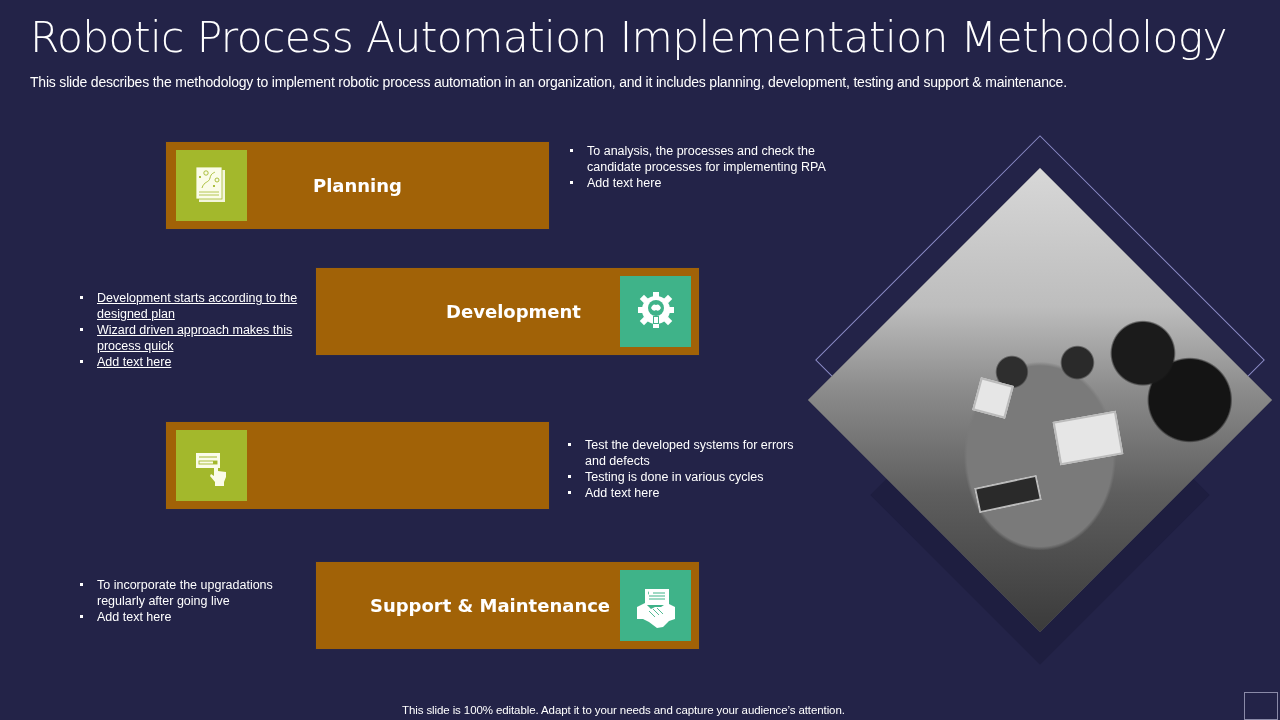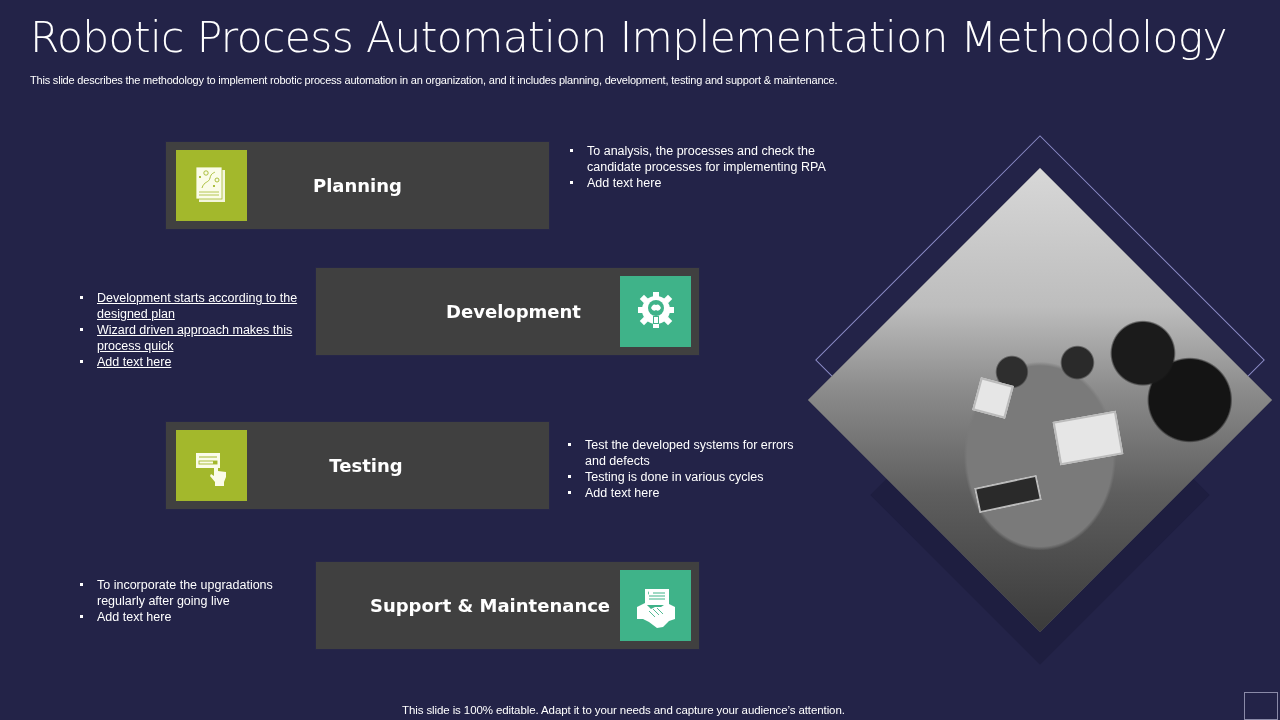--- a/index.html
+++ b/index.html
@@ -11,26 +11,26 @@
     }
     .title {
       position: absolute; left: 30px; top: 12px;
       font-family: "DejaVu Sans", sans-serif;
       font-weight: 300; font-size: 43px; letter-spacing: -0.6px;
       color: #ffffff; white-space: nowrap;
       transform: scaleX(0.985); transform-origin: left top;
     }
     .subtitle {
       position: absolute; left: 30px; top: 74px;
-      font-size: 11px; color: #ffffff; white-space: nowrap;
+      font-size: 14px; color: #ffffff; white-space: nowrap;
       letter-spacing: -0.2px;
     }
     .card {
       position: absolute; height: 87px;
-      background: #404040;
+      background: #a16207;
       box-shadow: 0 0 0 1px #262648;
     }
     .card .label {
       position: absolute; top: 0; height: 100%;
       display: flex; align-items: center; justify-content: center;
       font-family: "DejaVu Sans", sans-serif; font-weight: bold;
       font-size: 18px; color: #ffffff; white-space: nowrap;
     }
     .icon-box {
       position: absolute; width: 71px; height: 71px; top: 8px;
@@ -142,21 +142,20 @@
   <div class="icon-box green" style="left:10px;">
     <svg viewBox="0 0 50 50">
       <rect x="9" y="12" width="24" height="15" fill="#fbfce9"></rect>
       <line x1="12" y1="16" x2="30" y2="16" stroke="#a3b82c" stroke-width="1"></line>
       <rect x="12" y="20" width="18" height="3" fill="none" stroke="#a3b82c" stroke-width="0.9"></rect>
       <rect x="26" y="20" width="4" height="3" fill="#a3b82c"></rect>
       <path d="M27 27 l0 8 l-3 -2 l-1 2 l5 6 l0 4 l9 0 l0 -4 l2 -5 l0 -5 l-8 -1 l0 -4 z" fill="#fbfce9"></path>
       <rect x="28" y="24" width="3" height="8" fill="#fbfce9"></rect>
     </svg>
   </div>
-  <div class="label" style="left:130px; width:140px;">Testing</div>
 </div>
 <ul class="bullets" style="left:565px; top:437px; width:240px;">
   <li>Test the developed systems for errors and defects</li>
   <li>Testing is done in various cycles</li>
   <li>Add text here</li>
 </ul>
 
 <ul class="bullets" style="left:77px; top:577px; width:225px;">
   <li>To incorporate the upgradations regularly after going live</li>
   <li>Add text here</li>

